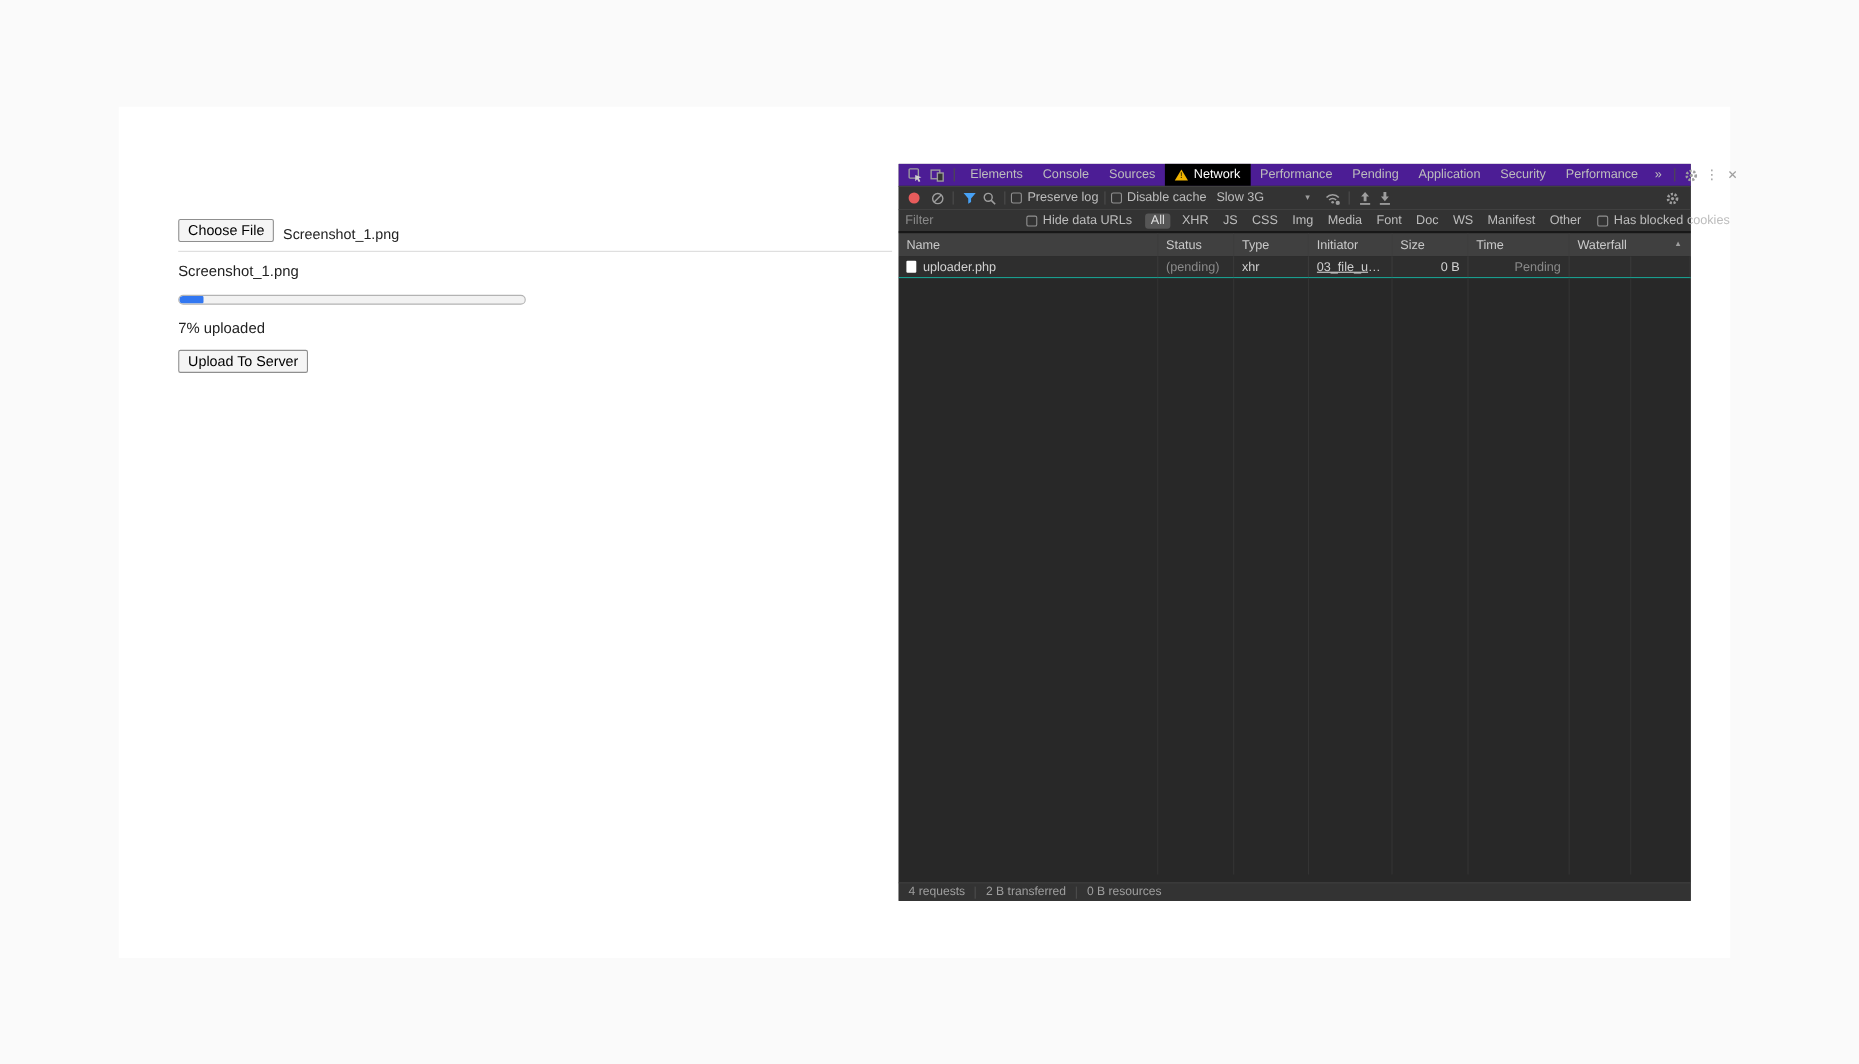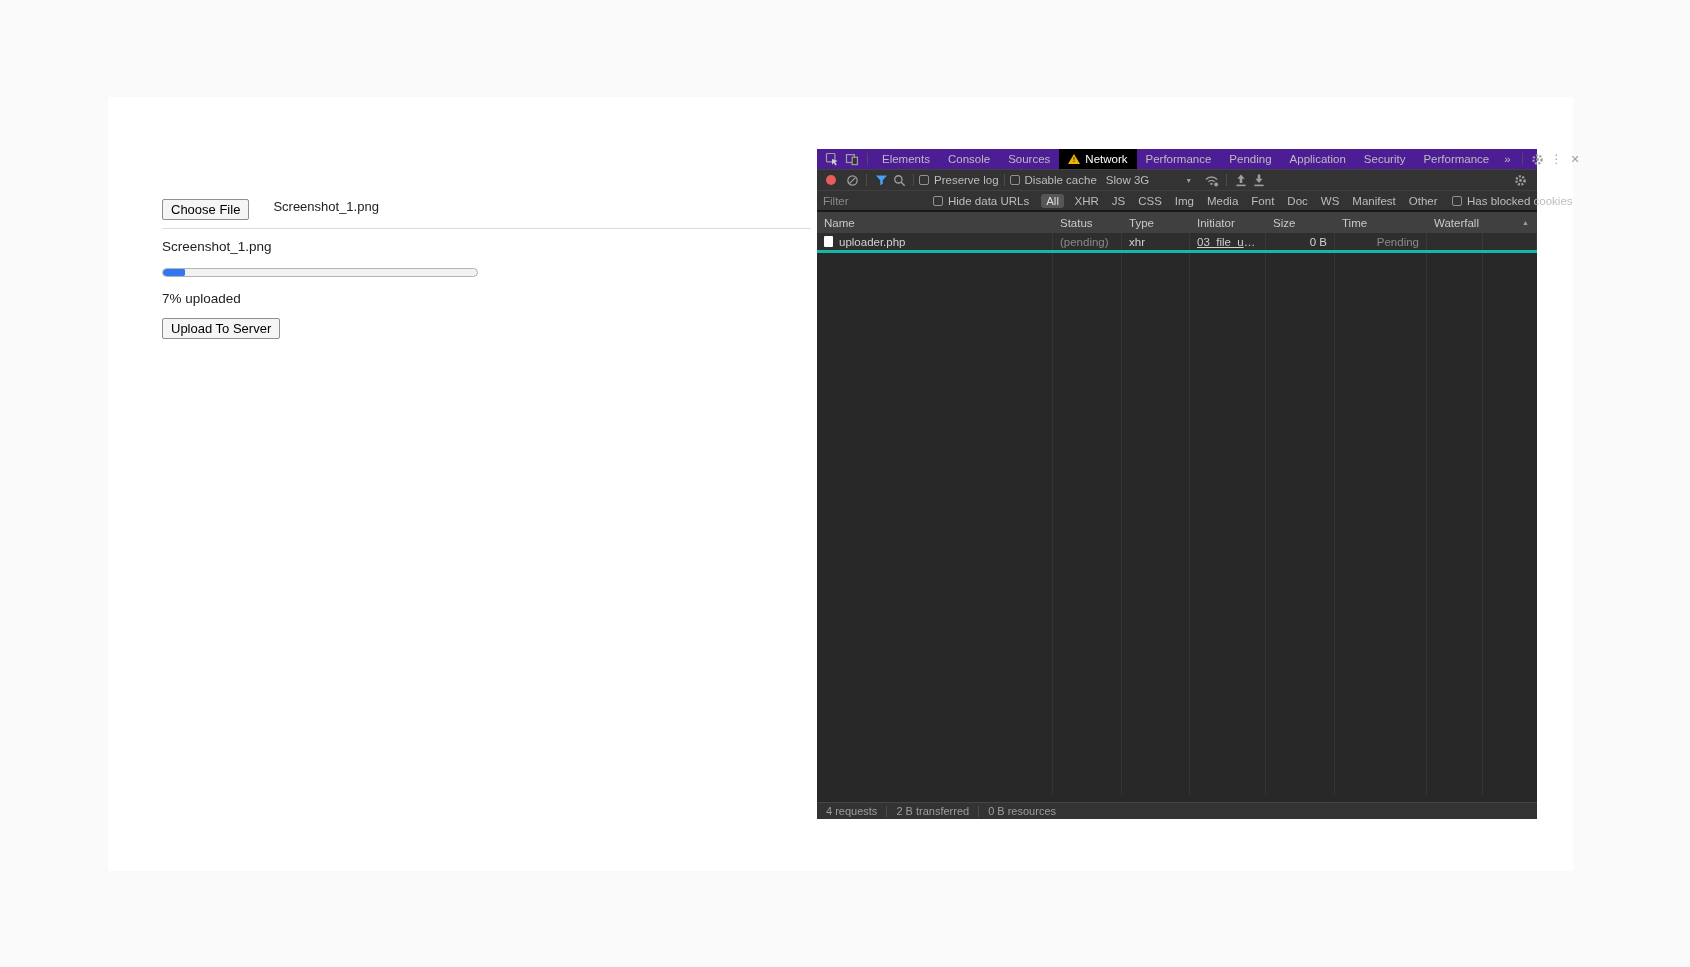--- a/index.html
+++ b/index.html
@@ -2,21 +2,21 @@
 <html><head>
 <meta charset="utf-8">
 <style>
   * { margin:0; padding:0; box-sizing:border-box; }
   body { font-family:"Liberation Sans", sans-serif; }
   .screen { position:relative; width:1690px; height:967px; background:#fafafa; overflow:hidden; }
   .viewport { position:absolute; left:108px; top:97px; width:1465px; height:774px; background:#ffffff; }
 
   
   .pg-title { position:absolute; left:162px; top:158px; font-size:23px; font-weight:bold; color:#111; }
-  .choose-row { position:absolute; left:162px; top:199px; display:flex; align-items:flex-start; gap:24px; }
+  .choose-row { position:absolute; left:162px; top:199px; display:flex; align-items:flex-end; gap:8px; }
   .btn { font-family:"Liberation Sans", sans-serif; font-size:13px; color:#000; background:#f5f5f5;
          border:1px solid #8f8f8f; border-radius:2px; padding:2px 8px; line-height:15px; }
   .choose-filename { font-size:13px; color:#222; }
   .pg-hr { position:absolute; left:162px; top:228px; width:649px; height:1px; background:#dcdcdc; }
   .file-label { position:absolute; left:162px; top:239px; font-size:13.5px; color:#222; }
   .progress { position:absolute; left:162px; top:268px; width:316px; height:9px; background:#f2f2f2;
               border:1px solid #b3b3b3; border-radius:5px; overflow:hidden; }
   .progress-fill { width:7%; height:100%; background:#3277f1; border-radius:5px 2px 2px 5px; }
   .pct-label { position:absolute; left:162px; top:291px; font-size:13.5px; color:#222; }
   .upload-row { position:absolute; left:162px; top:318px; }
@@ -64,21 +64,21 @@
   .seg-last { width:64.6px; border-right:none; padding-right:1px; }
   .ruler-handle { position:absolute; left:0; top:10px; width:4px; height:22px; background:#9b9b9b; border-radius:2px; }
 
   .dt-header { height:23px; background:#404040; border-top:2px solid #181818; display:flex; align-items:center;
                color:#c9c9c9; flex:none; }
   .col { height:100%; border-right:1px solid #3e3e3e; padding-left:7px; display:flex; align-items:center; flex:none; }
   .w-name{width:236px;} .w-status{width:69px;} .w-type{width:68px;} .w-init{width:76px;}
   .w-size{width:69px;} .w-time{width:92px;} .w-wf{width:110px; border-right:none; flex:1; }
   .sort-arrow { margin-left:auto; margin-right:8px; font-size:7px; color:#9e9e9e; }
 
-  .dt-reqrow { height:20px; background:#2e2e2e; border-bottom:3px solid #14b8a6; display:flex; align-items:center;
+  .dt-reqrow { height:20px; background:#2e2e2e; border-bottom:1px solid #14b8a6; display:flex; align-items:center;
                color:#d2d2d2; flex:none; }
   .cell { height:100%; border-right:1px solid #3a3a3a; padding:0 7px; display:flex; align-items:center;
           overflow:hidden; flex:none; white-space:nowrap; }
   .file-ic { width:9px; height:11px; background:#ffffff; border-radius:1px; margin-right:6px; flex:none; }
   .muted { color:#8a8a8a; }
   .right { justify-content:flex-end; }
   .link { color:#cfcfcf; text-decoration:underline; overflow:hidden; text-overflow:ellipsis; }
   .wf-cell { position:relative; }
   .wf-grid { position:absolute; left:55px; top:0; width:1px; height:100%; background:#3a3a3a; }
 

